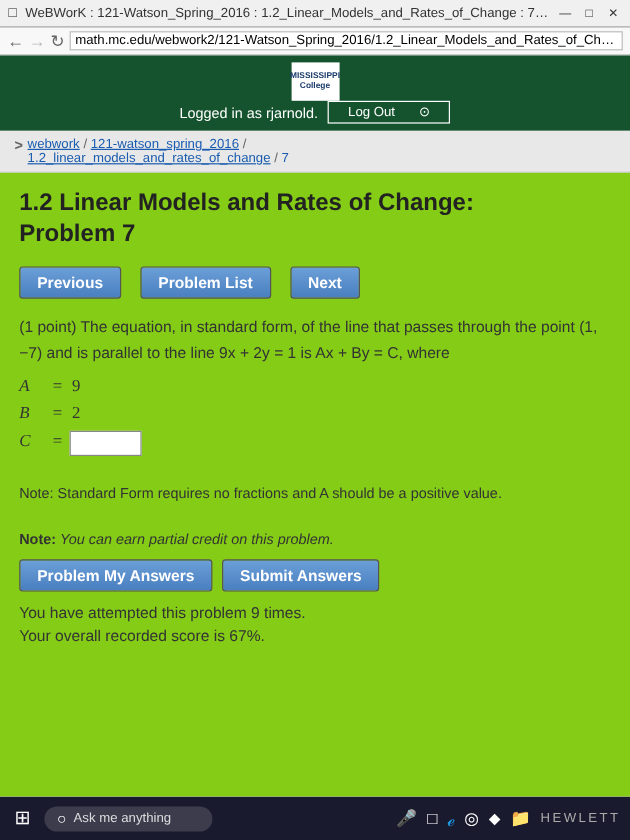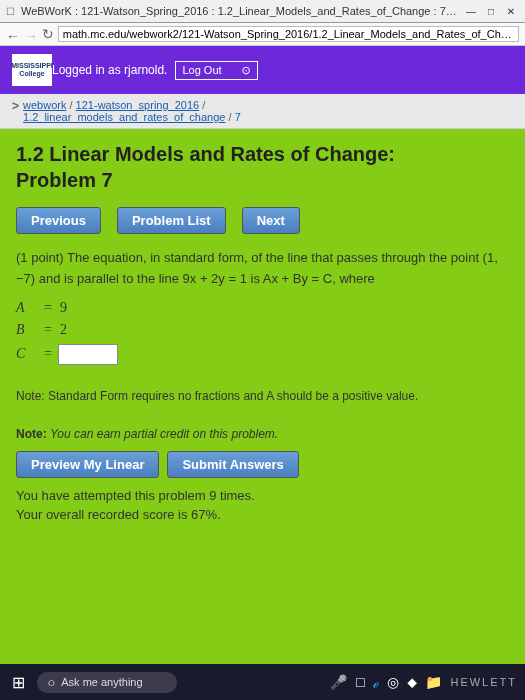--- a/index.html
+++ b/index.html
@@ -77,26 +77,27 @@
     .browser-content {
       flex: 1;
       background: white;
       overflow: hidden;
       display: flex;
       flex-direction: column;
     }
 
     
     .site-header {
-      background: #6d28d9;
+      background: #14532d;
       padding: 6px 12px;
       display: flex;
       align-items: center;
-      justify-content: flex-start;
+      justify-content: center;
       min-height: 48px;
+      flex-direction: column;
     }
     .site-logo {
       display: flex;
       align-items: center;
       gap: 6px;
       color: white;
     }
     .logo-img {
       background: white;
       width: 40px;
@@ -115,21 +116,21 @@
       font-size: 12px;
       display: flex;
       align-items: center;
       gap: 8px;
     }
     .logout-btn {
       background: transparent;
       border: 1px solid white;
       color: white;
       font-size: 11px;
-      padding: 2px 6px;
+      padding: 2px 16px;
       cursor: pointer;
       display: flex;
       align-items: center;
       gap: 20px;
     }
 
     
     .breadcrumb-bar {
       background: #e8e8e8;
       border-bottom: 1px solid #ccc;
@@ -387,21 +388,21 @@
     <div class="note-text">
       <span>Note: Standard Form requires no fractions and A should be a positive value.</span>
     </div>
 
     <div class="note-text">
       <span class="note-bold">Note:</span>
       <span class="note-italic"> You can earn partial credit on this problem.</span>
     </div>
 
     <div class="submit-area">
-      <button class="btn">Preview My Linear</button>
+      <button class="btn">Problem My Answers</button>
       <button class="btn">Submit Answers</button>
     </div>
 
     <div class="attempt-text">You have attempted this problem 9 times.</div>
     <div class="attempt-text">Your overall recorded score is 67%.</div>
 
   </div>
 </div>
 
 <div class="taskbar">

